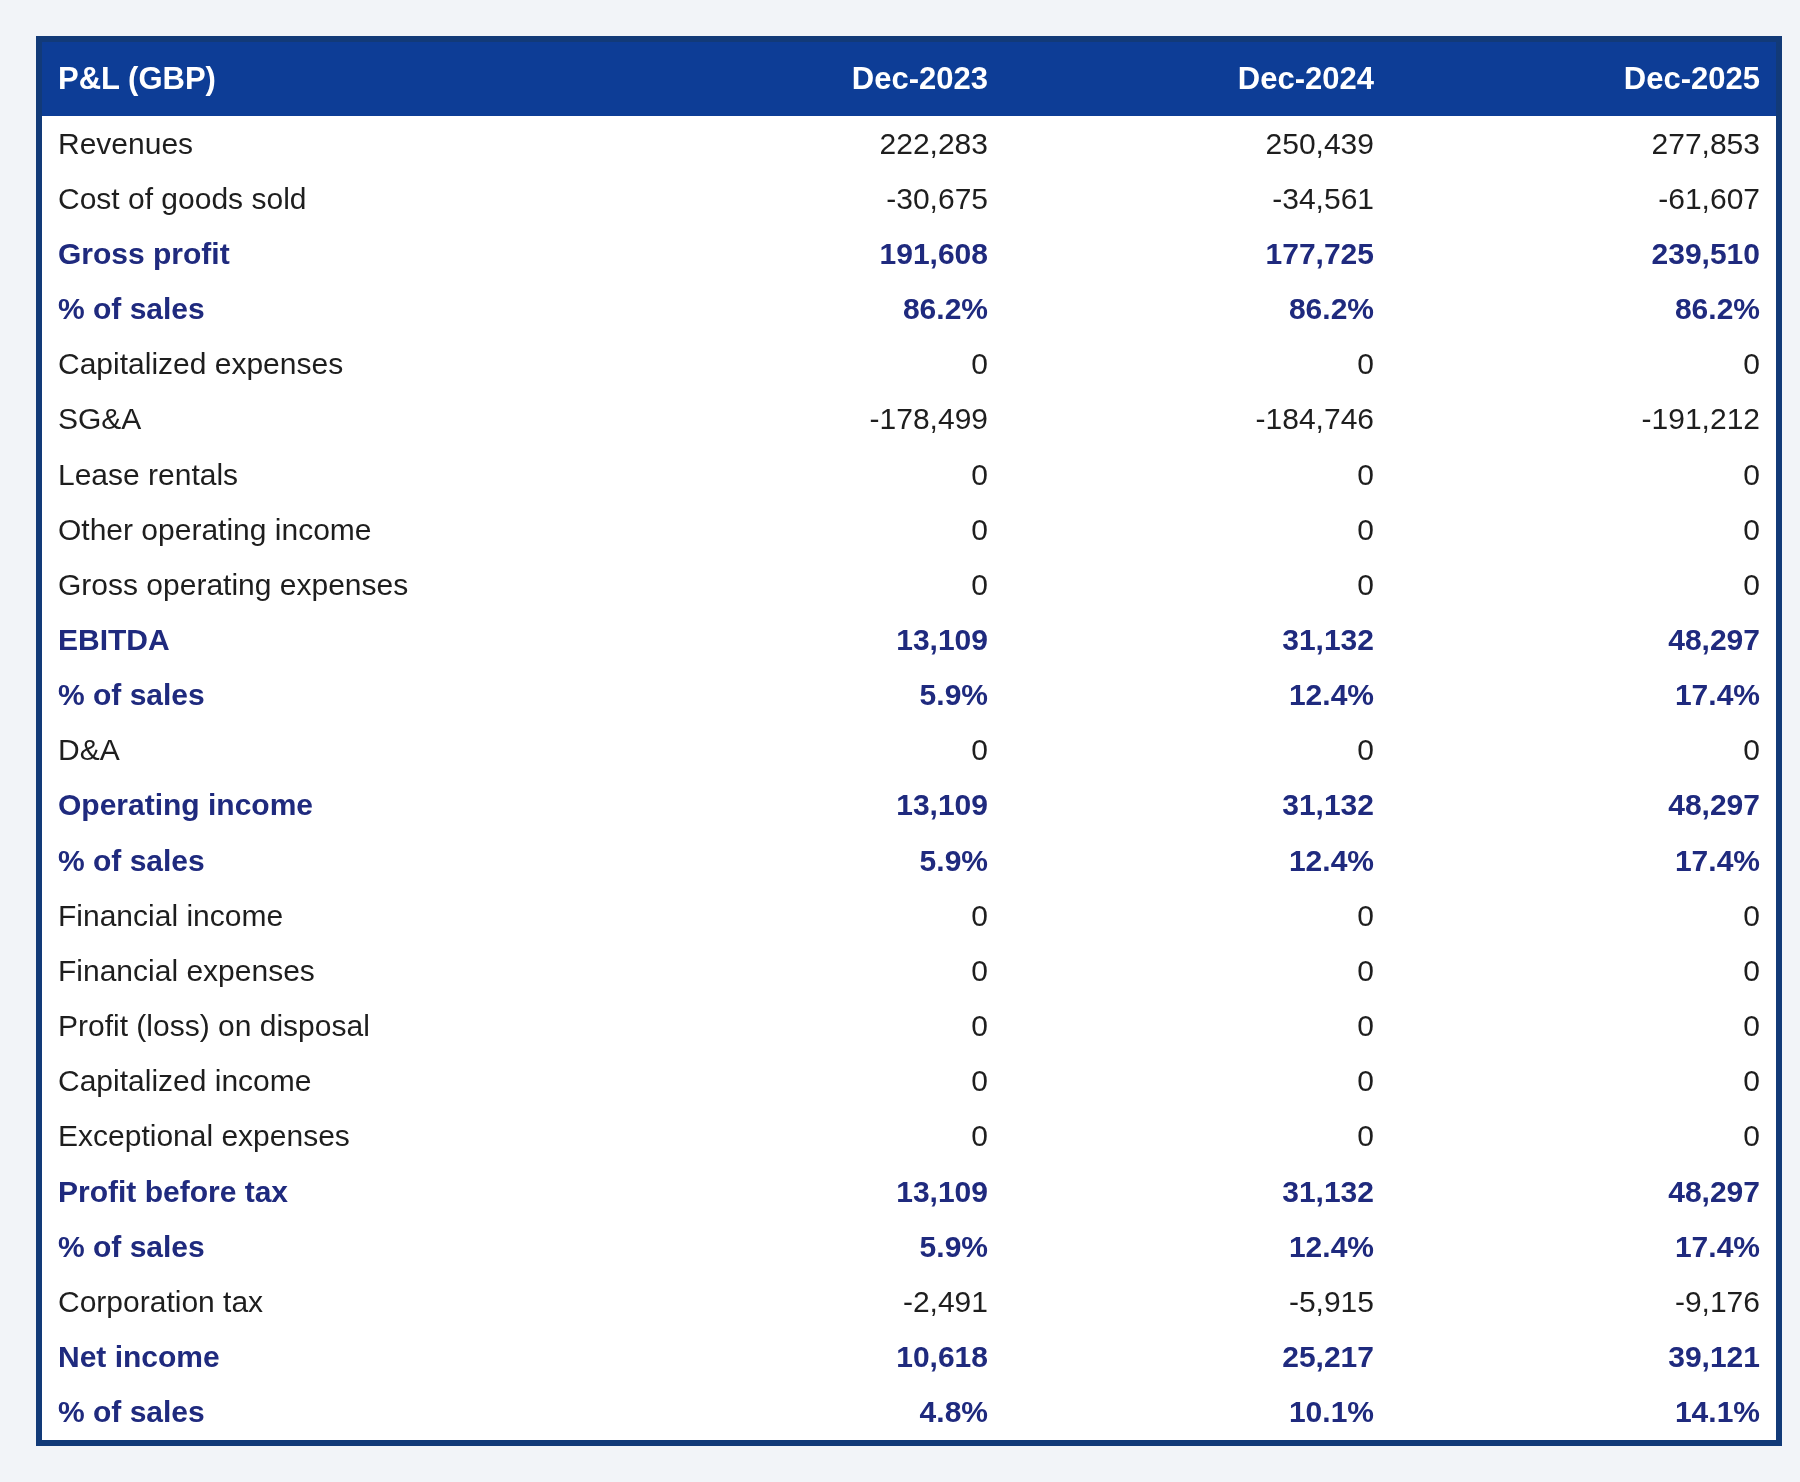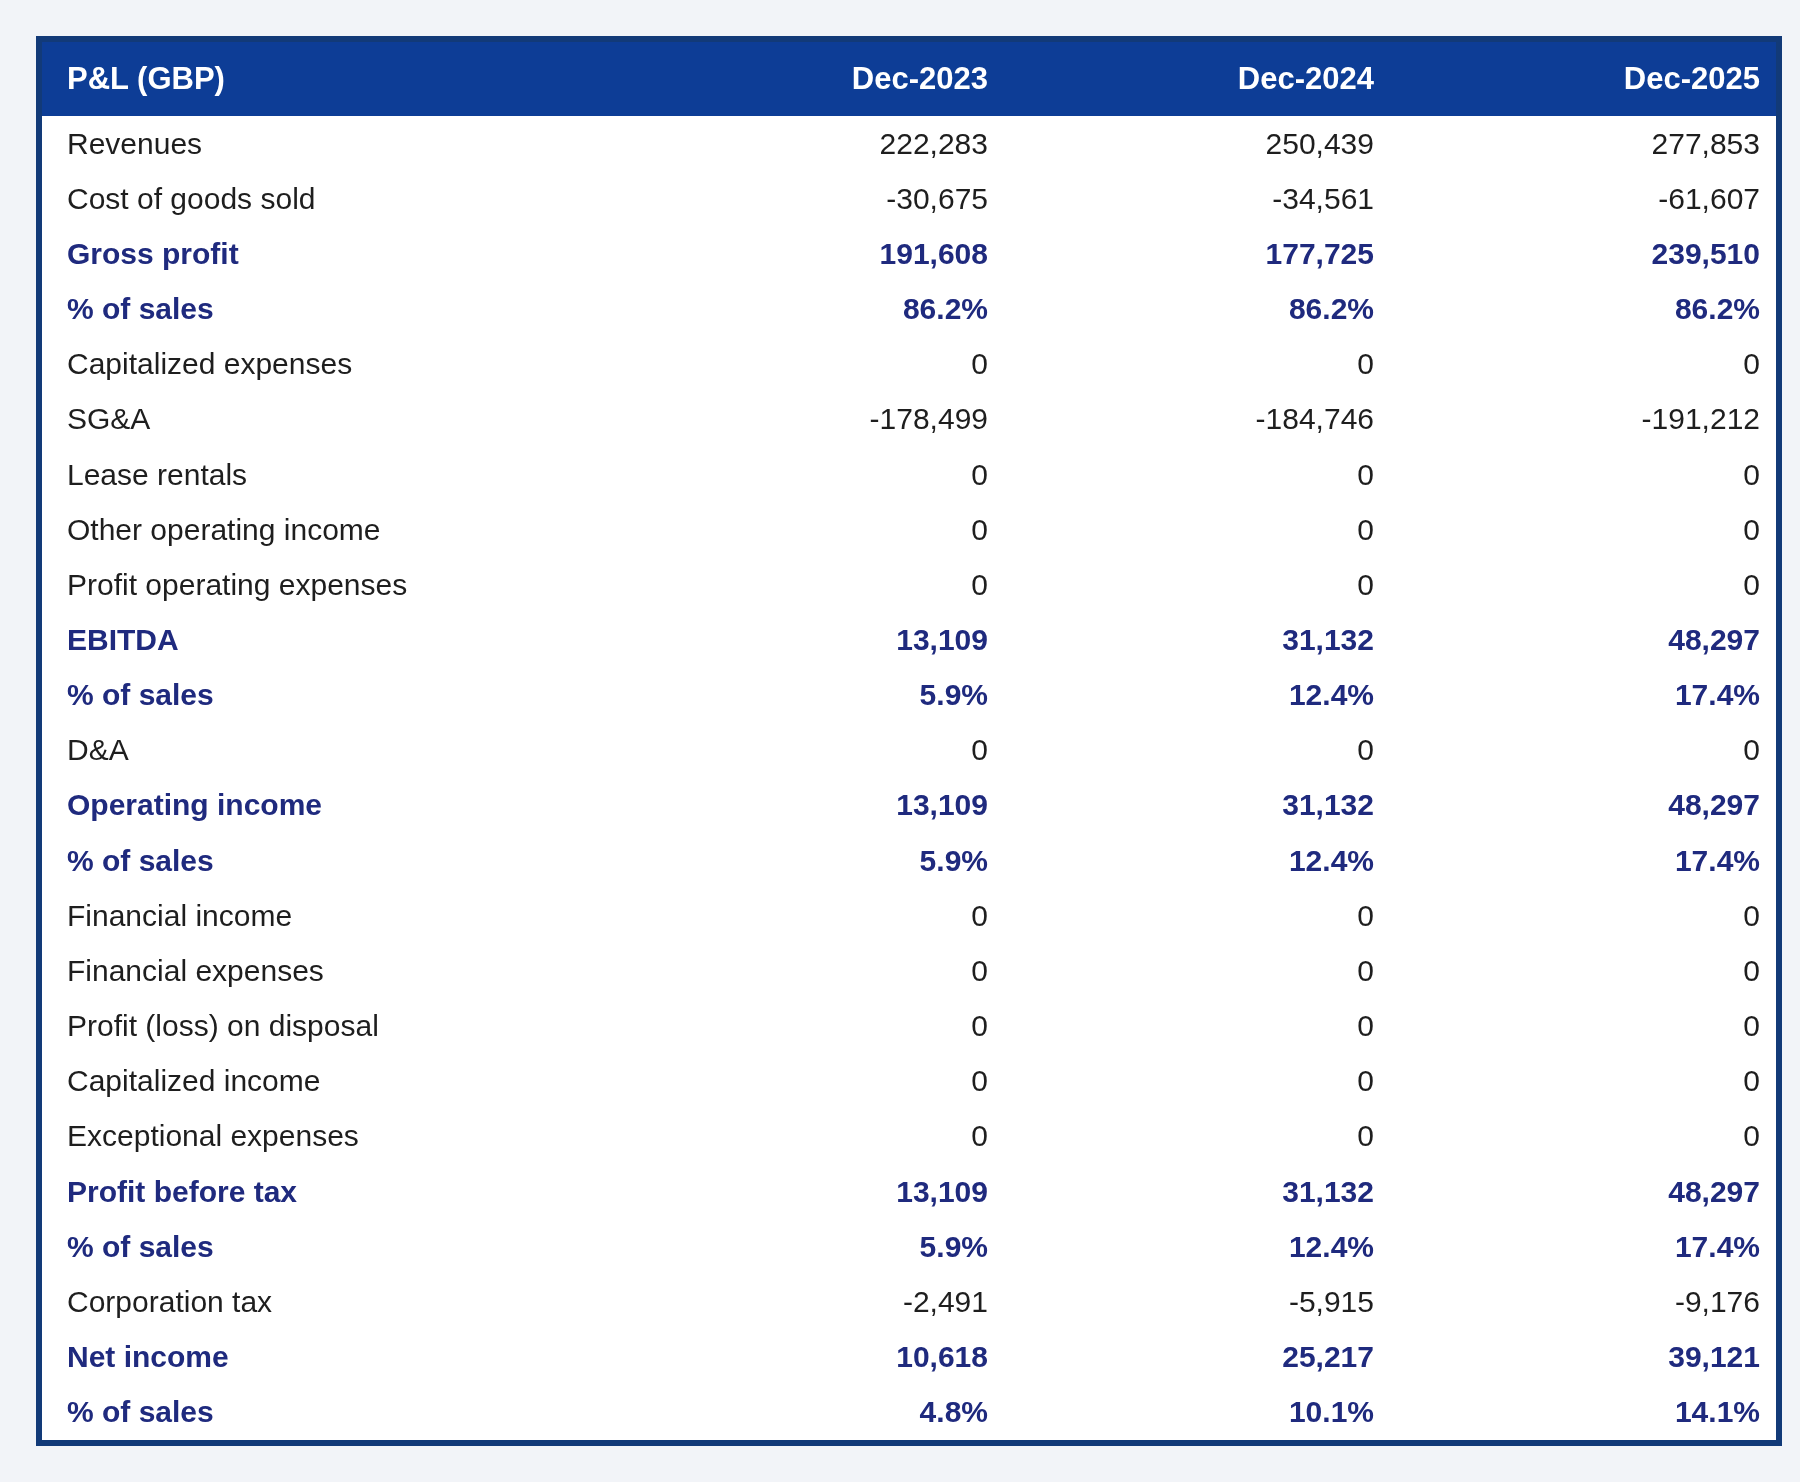--- a/index.html
+++ b/index.html
@@ -31,21 +31,21 @@
   col.c-value { width: 386px; }
   thead th {
     background: var(--header-bg, #0d3d96);
     color: var(--header-text, #ffffff);
     font-weight: bold;
     font-size: 31px;
     height: 72px;
     vertical-align: middle;
     white-space: nowrap;
   }
-  th.label, td.label { text-align: left;  padding-left: 25px; }
+  th.label, td.label { text-align: left;  padding-left: 16px; }
   th.value, td.value { text-align: right; padding-right: 16px; }
   tbody tr { height: 53px; }
   tbody td {
     font-size: 30px;
     color: var(--body-text, #1e1e1e);
     vertical-align: middle;
     white-space: nowrap;
   }
   tbody tr.emphasis td {
     color: var(--emphasis-text, #1f2a7e);
@@ -115,21 +115,21 @@
     <td class="value">0</td>
     <td class="value">0</td>
   </tr>
           <tr>
     <td class="label">Other operating income</td>
     <td class="value">0</td>
     <td class="value">0</td>
     <td class="value">0</td>
   </tr>
           <tr>
-    <td class="label">Profit operating expenses</td>
+    <td class="label">Gross operating expenses</td>
     <td class="value">0</td>
     <td class="value">0</td>
     <td class="value">0</td>
   </tr>
           <tr class="emphasis">
     <td class="label">EBITDA</td>
     <td class="value">13,109</td>
     <td class="value">31,132</td>
     <td class="value">48,297</td>
   </tr>

